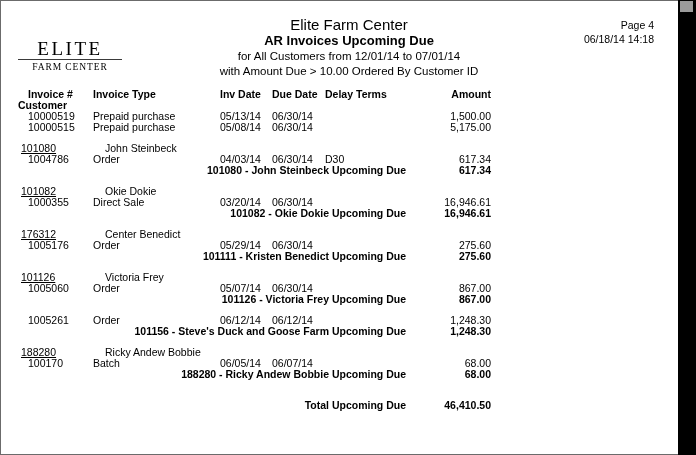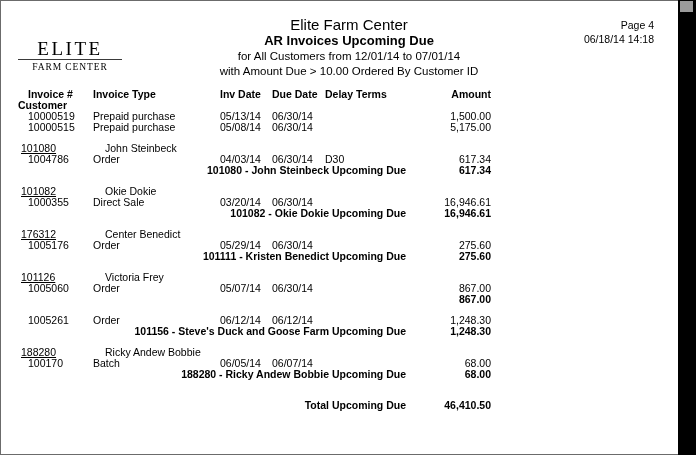--- a/index.html
+++ b/index.html
@@ -277,20 +277,21 @@
         <div class="row">
           <span class="cell c-invno">1005060</span>
           <span class="cell c-invtype">Order</span>
           <span class="cell c-invdate">05/07/14</span>
           <span class="cell c-duedate">06/30/14</span>
           <span class="cell c-delay"></span>
           <span class="cell c-terms"></span>
           <span class="cell c-amount">867.00</span>
         </div>
         <div class="row">
+          <span class="cell c-subtotal-label bold">101126 - Victoria Frey Upcoming Due</span>
           <span class="cell c-amount bold">867.00</span>
         </div>
         <div class="row spacer"></div>
         <div class="row">
           <span class="cell c-invno">1005261</span>
           <span class="cell c-invtype">Order</span>
           <span class="cell c-invdate">06/12/14</span>
           <span class="cell c-duedate">06/12/14</span>
           <span class="cell c-delay"></span>
           <span class="cell c-terms"></span>

